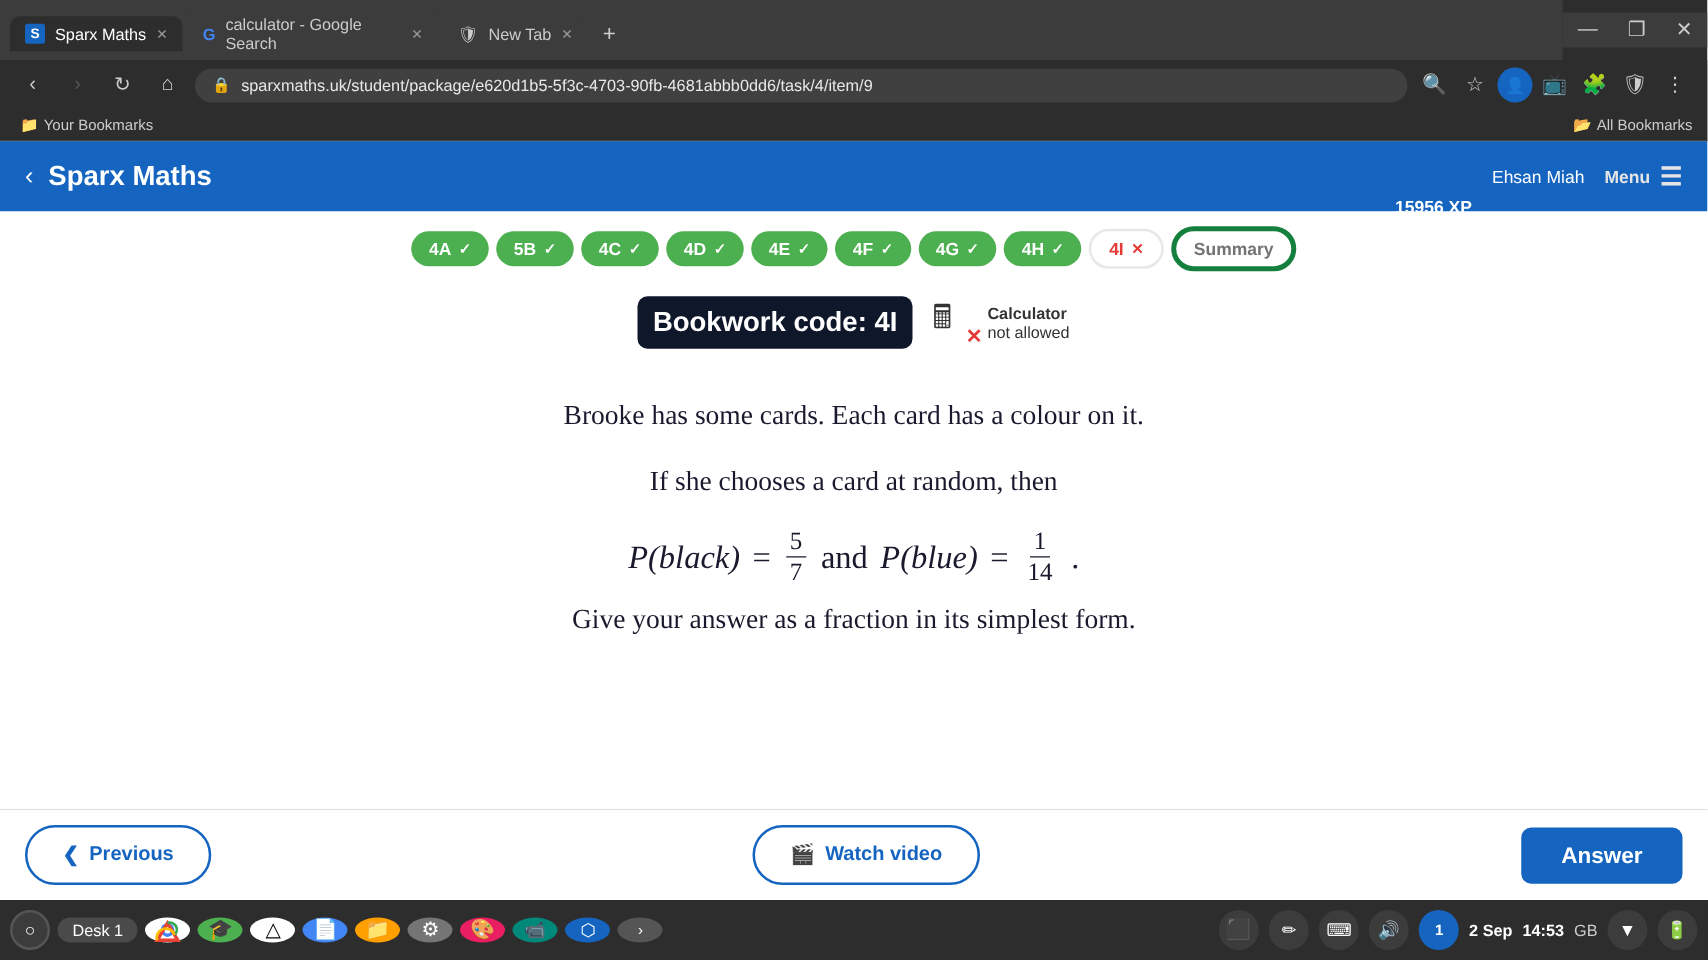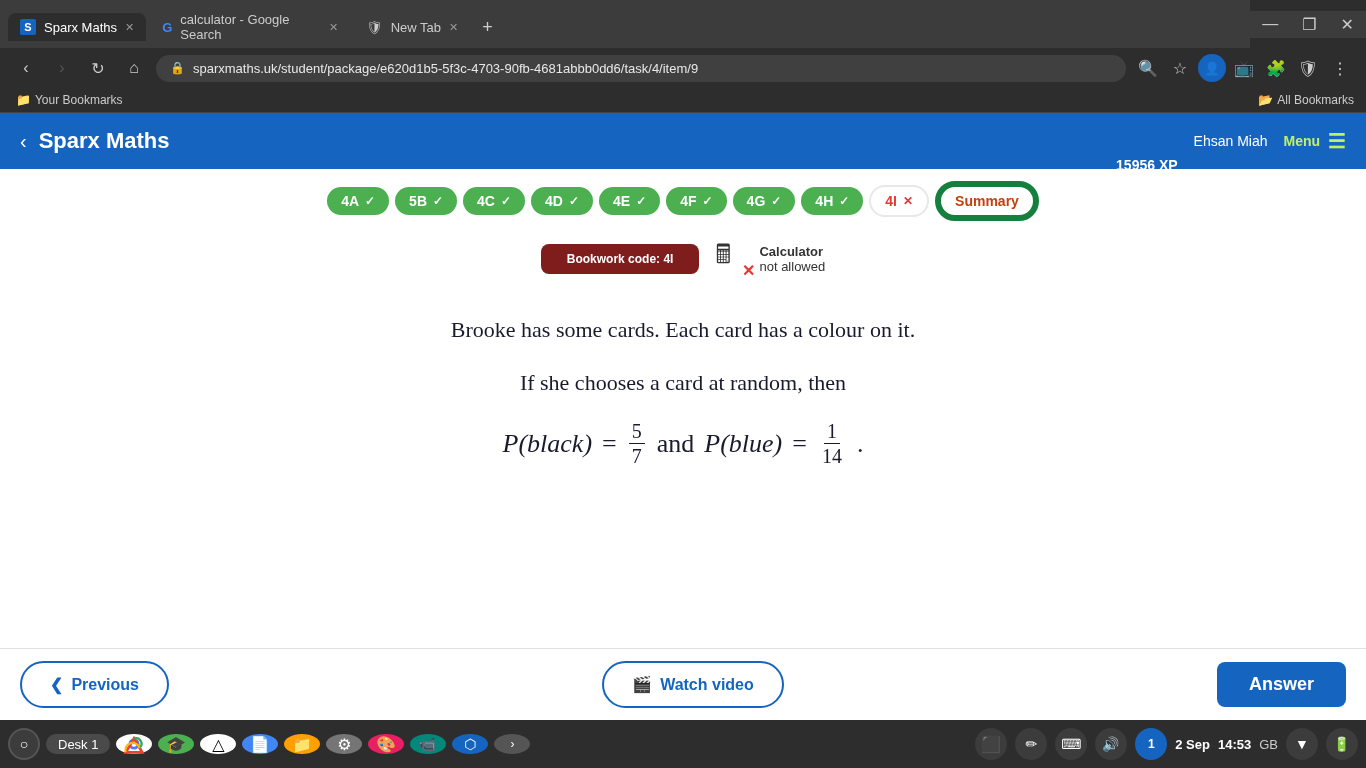--- a/index.html
+++ b/index.html
@@ -28,34 +28,34 @@
     .bookmarks-bar { display: flex; align-items: center; gap: 8px; padding: 3px 12px; background: #2d2d2d; border-bottom: 1px solid #444; font-size: 12px; color: #ccc; }
     .bookmark-item { display: flex; align-items: center; gap: 4px; cursor: pointer; padding: 2px 4px; border-radius: 3px; }
 
     
     .app-header { background: #1565c0; display: flex; align-items: center; padding: 0 20px; height: 56px; }
     .back-btn { color: #fff; font-size: 20px; cursor: pointer; margin-right: 12px; }
     .app-title { color: #fff; font-size: 22px; font-weight: bold; }
     .header-right { margin-left: auto; display: flex; align-items: center; gap: 16px; }
     .xp-badge { color: #fff; font-size: 14px; font-weight: bold; margin-top: 48px; }
     .user-name { color: #fff; font-size: 14px; }
-    .menu-btn { color: #bef264; font-size: 14px; font-weight: bold; cursor: pointer; display: flex; align-items: center; gap: 8px; }
+    .menu-btn { color: #e5e5e5; font-size: 14px; font-weight: bold; cursor: pointer; display: flex; align-items: center; gap: 8px; }
     .hamburger { font-size: 20px; }
 
     
     .task-tabs { display: flex; align-items: center; justify-content: center; padding: 12px 20px; gap: 6px; flex-wrap: wrap; }
     .task-tab { border-radius: 20px; padding: 6px 14px; font-size: 14px; font-weight: bold; cursor: pointer; display: flex; align-items: center; gap: 6px; border: none; }
     .task-tab.done { background: #4caf50; color: #fff; }
     .task-tab.current { background: #fff; color: #e53935; border: 2px solid #e8e8e8; }
-    .task-tab.summary { background: #fff; color: #c2410c; border: 6px solid #15803d; font-weight: bold; }
+    .task-tab.summary { background: #fff; color: #737373; border: 4px solid #15803d; font-weight: bold; }
     .check-icon { font-size: 12px; }
 
     
     .bookwork-area { display: flex; align-items: center; justify-content: center; gap: 16px; padding: 8px 0 16px; }
-    .bookwork-badge { background: #7f1d1d; color: #fff; padding: 8px 26px; border-radius: 8px; font-size: 12px; font-weight: bold; }
+    .bookwork-badge { background: #0f172a; color: #fff; padding: 8px 12px; border-radius: 8px; font-size: 22px; font-weight: bold; }
     .calculator-info { display: flex; align-items: center; gap: 8px; font-size: 13px; color: #333; }
 
     
     .main-content { padding: 20px 80px; text-align: center; }
     .problem-text { font-size: 22px; color: #1a1a2e; margin-bottom: 20px; line-height: 1.5; font-family: Georgia, serif; }
     .fraction { display: inline-flex; flex-direction: column; align-items: center; vertical-align: middle; margin: 0 2px; }
     .frac-num { border-bottom: 1.5px solid #1a1a2e; padding: 0 3px; font-size: 20px; line-height: 1.2; }
     .frac-den { padding: 0 3px; font-size: 20px; line-height: 1.2; }
     .calculate-text { font-size: 22px; font-family: Georgia, serif; color: #1a1a2e; margin-top: 24px; margin-bottom: 8px; }
     .simplest-text { font-size: 22px; font-family: Georgia, serif; color: #1a1a2e; }
@@ -232,20 +232,21 @@
     <span>and</span>
     <span style="font-style:italic;"><em>P</em>(blue)</span>
     <span>=</span>
     <span class="fraction">
       <span class="frac-num">1</span>
       <span class="frac-den">14</span>
     </span>
     <span>.</span>
   </div>
 
+  <div class="simplest-text">Give your answer as a fraction in its simplest form.</div>
 </div>
 
 <div class="bottom-bar">
   <button class="prev-btn">
     <span>❮</span>
     <span>Previous</span>
   </button>
   <button class="watch-btn">
     <span>🎬</span>
     <span>Watch video</span>

